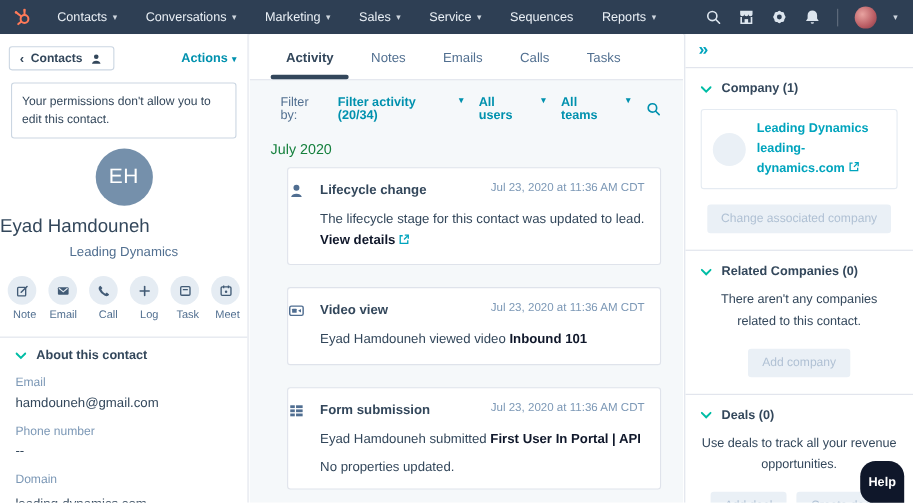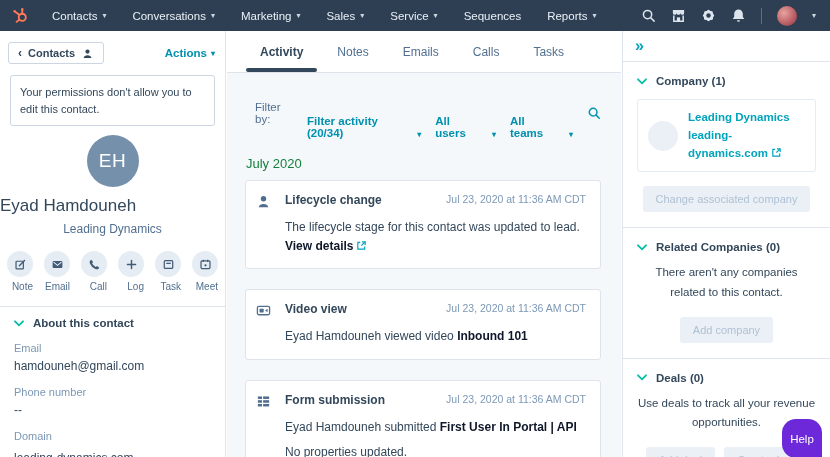--- a/index.html
+++ b/index.html
@@ -46,25 +46,25 @@
 
   
   .feed { position:absolute; top:31px; left:227px; width:394px; height:426px; background:#f5f8fa; overflow:hidden; }
   .tabs-bar { background:#fff; border-bottom:1px solid #dfe3eb; height:42px; display:flex; align-items:stretch; padding-left:16px; }
   .tab { position:relative; display:flex; align-items:center; padding:16px 17px; font-size:12px; color:#516f90; cursor:pointer; }
   .tab.active { color:#33475b; font-weight:700; }
   .tab.active::after { content:""; position:absolute; left:3px; right:3px; bottom:0; height:4px;
                        background:#33475b; border-radius:4px; }
   .filter-row { display:flex; align-items:center; padding:14px 20px 0 28px; font-size:11.5px; gap:14px; }
   .filter-label { color:#516f90; }
-  .filter-dd { color:#0091ae; font-weight:700; display:flex; align-items:flex-end; gap:18px; cursor:pointer;margin-top:28px; }
+  .filter-dd { color:#0091ae; font-weight:700; display:flex; align-items:flex-start; gap:18px; cursor:pointer; }
   .dd-caret { font-size:8px; }
   .filter-search { margin-left:auto; cursor:pointer; display:flex; }
   .month { font-size:13px; color:#15803d; margin:17px 0 9px 19px; }
-  .card { background:#fff; border:1px solid #dfe3eb; border-radius:3px; margin:0 20px 20px 18px; padding:12px 14px 13px 10px; }
+  .card { background:#fff; border:1px solid #dfe3eb; border-radius:3px; margin:0 20px 20px 34px; padding:12px 14px 13px 0; }
   .card-head { display:flex; align-items:flex-start; }
   .card-icon { width:16px; display:flex; margin-right:13px; margin-top:1px; }
   .card-title { flex:1; font-size:12px; font-weight:700; color:#33475b; }
   .card-date { font-size:10.5px; color:#7c98b6; white-space:nowrap; }
   .card-body { margin:9px 0 0 29px; font-size:12px; color:#33475b; line-height:1.55; }
   .card-note { margin:9px 0 0 29px; font-size:12px; color:#33475b; }
   .tlink { color:#0f172a; font-weight:700; cursor:pointer; }
   .ext { display:inline-flex; margin-left:3px; vertical-align:-1px; }
 
   
@@ -76,22 +76,22 @@
   .company-card { border:1px solid #e5ebf2; border-radius:3px; margin-top:12px; padding:9px 10px;
                   display:flex; align-items:center; gap:10px; }
   .company-avatar { width:30px; height:30px; border-radius:50%; background:#eaf0f6; flex:none; }
   .company-link { font-size:11.5px; font-weight:700; color:#00a4bd; line-height:1.55; cursor:pointer; }
   .btn-disabled { background:#eaf0f6; color:#b0c1d4; border:none; border-radius:3px; font-size:11px;
                   padding:7px 13px; font-family:inherit; cursor:default; }
   .btn-center { display:block; margin:14px auto 0 auto; }
   .sec-text { font-size:11.5px; color:#33475b; line-height:1.7; margin-top:10px;text-align:center; }
   .btn-row { display:flex; justify-content:center; gap:9px; margin-top:14px; }
 
-  .help-btn { position:absolute; right:8px; bottom:-1px; width:40px; height:39px; background:#6d28d9;
-              color:#fff; font-size:11.5px; font-weight:400; border:none; border-radius:14px 14px 0 14px;
+  .help-btn { position:absolute; right:8px; bottom:-1px; width:40px; height:39px; background:#0f172a;
+              color:#fff; font-size:11.5px; font-weight:700; border:none; border-radius:14px 14px 0 14px;
               display:flex; align-items:center; justify-content:center; cursor:pointer; font-family:inherit; }
 </style>
 </head>
 <body>
 
 <div class="page">
 
   <div class="topnav">
     <span class="logo">
       <svg width="17" height="17" viewBox="0 0 24 24">

